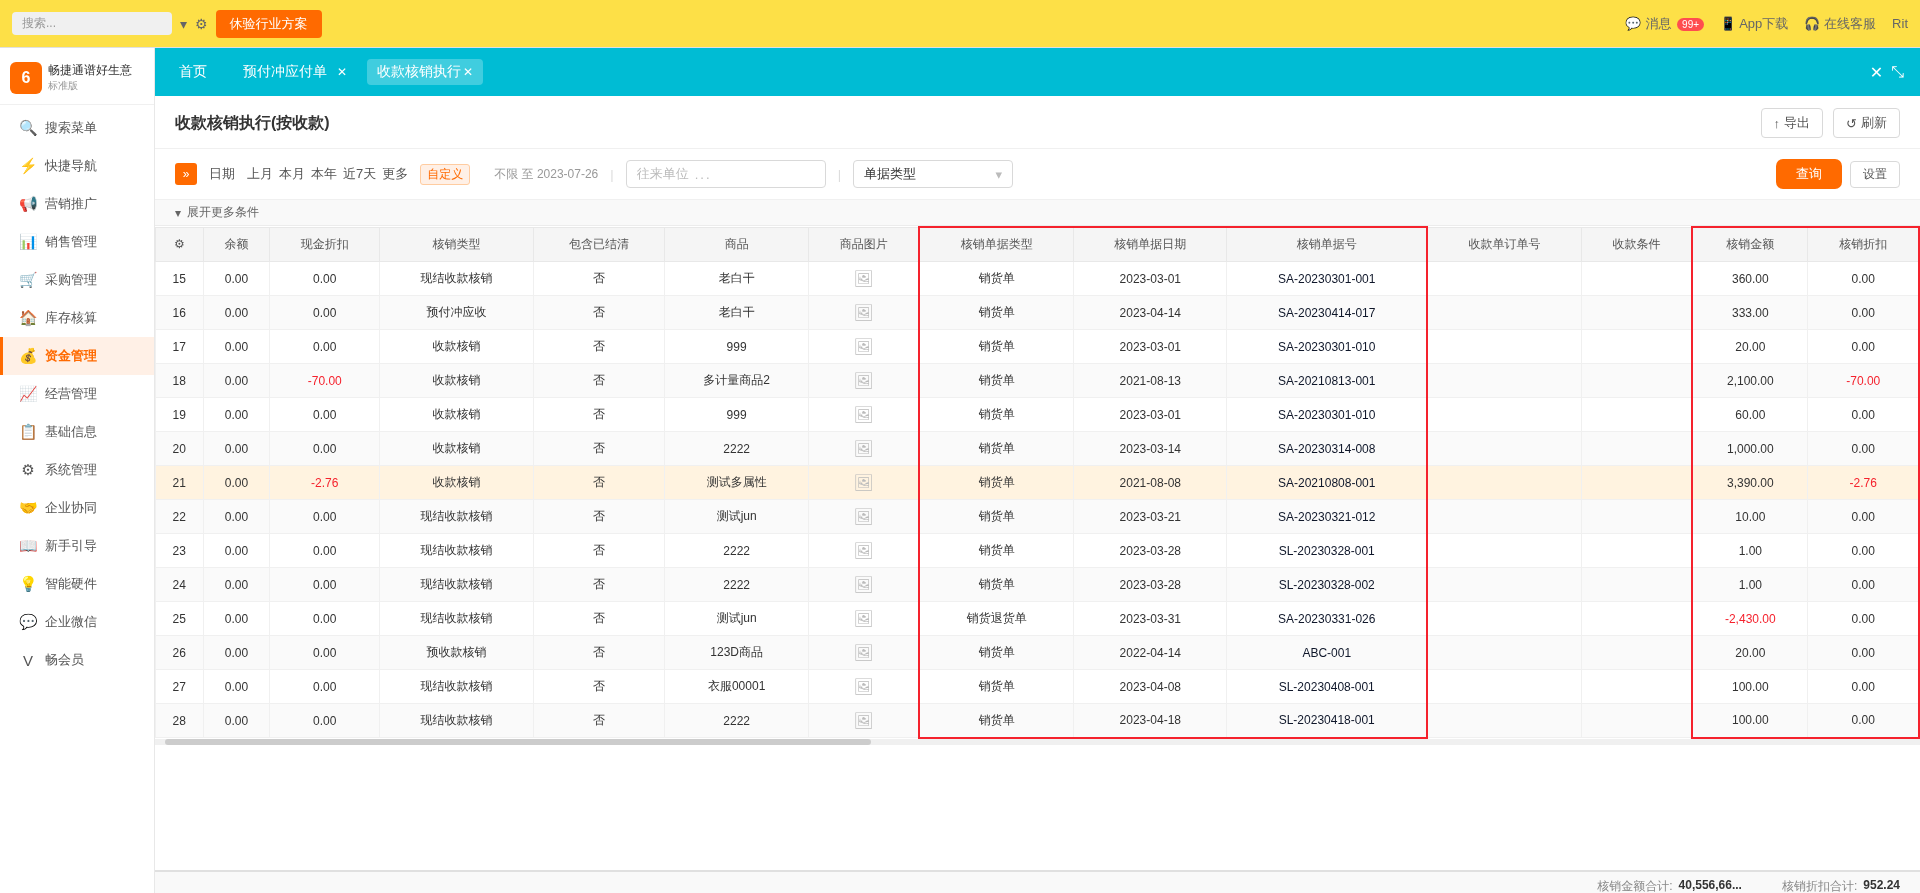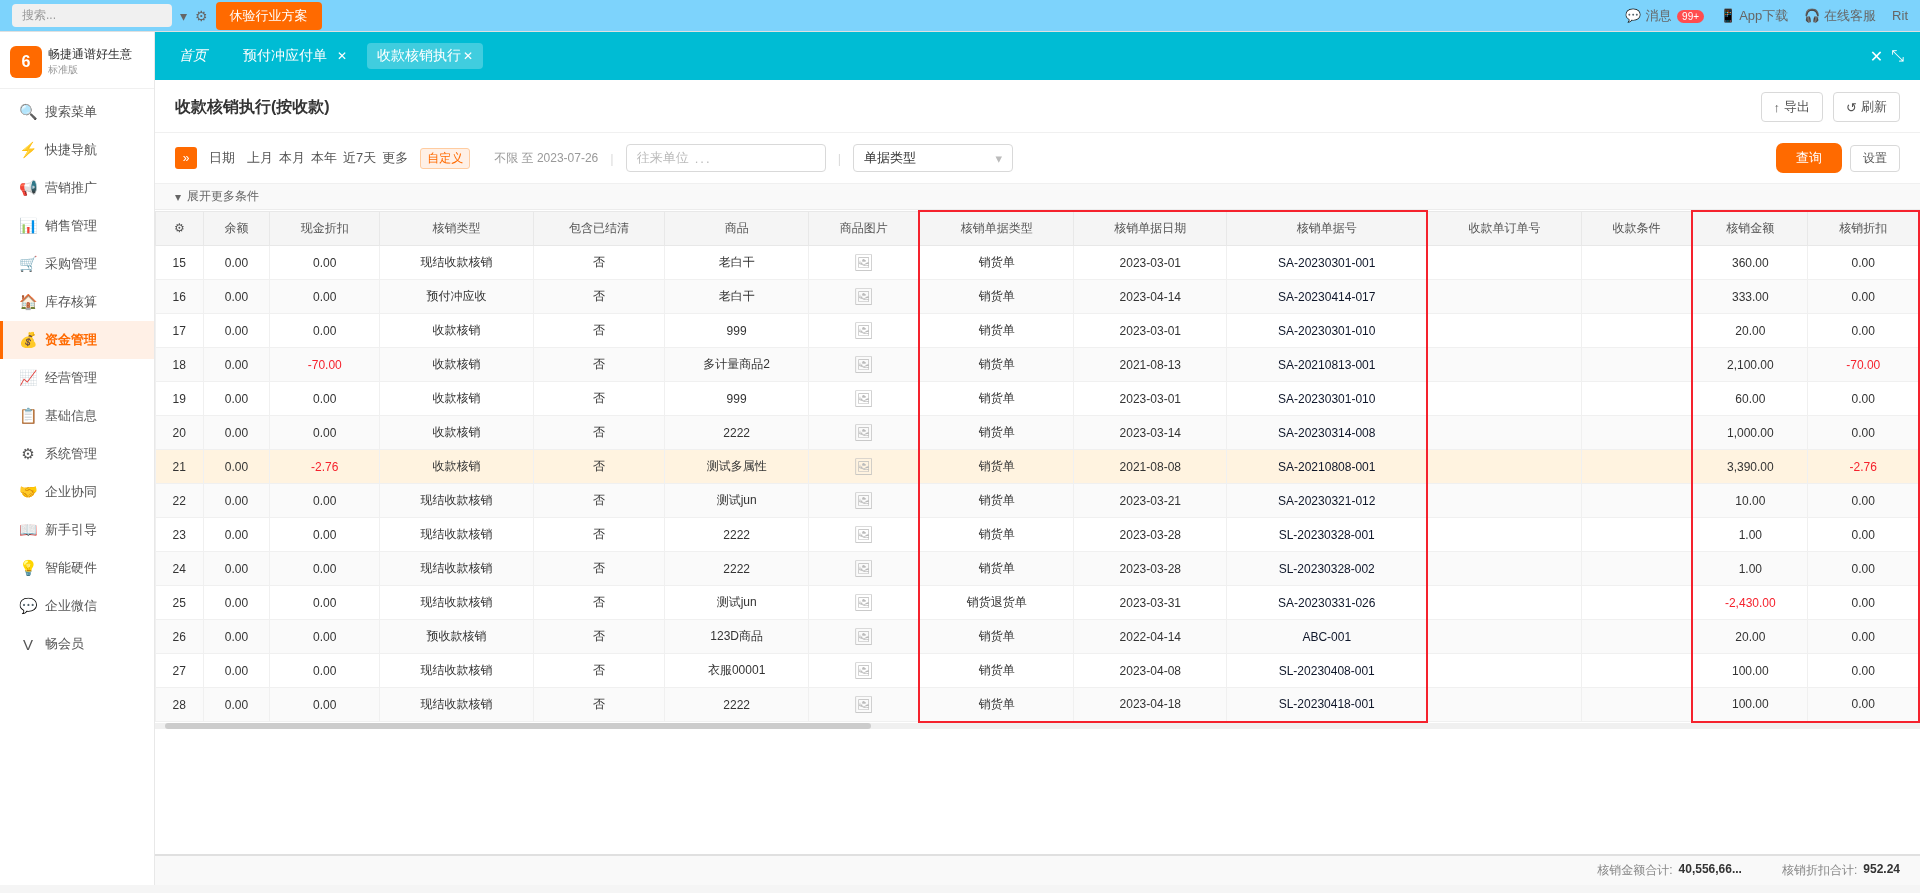--- a/index.html
+++ b/index.html
@@ -1,21 +1,21 @@
 <!DOCTYPE html>
 <html><head>
   <meta charset="utf-8">
   <style>
     * { box-sizing: border-box; margin: 0; padding: 0; font-family: 'Microsoft YaHei', Arial, sans-serif; }
     body { background: #f5f5f5; font-size: 13px; color: #333; overflow: hidden; }
 
     
     .top-bar {
-      height: 32px;
-      background: #7dd3fc;
+      height: 48px;
+      background: #fde047;
       border-bottom: 1px solid #e0e0e0;
       display: flex;
       align-items: center;
       padding: 0 12px;
       gap: 8px;
     }
     .top-bar-left { display: flex; align-items: center; gap: 8px; flex: 1; }
     .top-bar-search-area { background: #f0f0f0; border-radius: 4px; padding: 3px 10px; font-size: 12px; color: #999; min-width: 160px; }
     .top-bar-icon { color: #666; font-size: 14px; cursor: pointer; }
     .top-bar-btn {
@@ -250,21 +250,21 @@
       padding: 0 16px;
       gap: 20px;
     }
     .top-nav-item {
       color: #fff;
       font-size: 14px;
       cursor: pointer;
       padding: 4px 8px;
       border-radius: 3px;
     }
-    .top-nav-item.home { font-weight: 500; font-style: italic; }
+    .top-nav-item.home { font-weight: 500; }
   </style>
 </head>
 <body>
 
 <div class="top-bar">
   <div class="top-bar-left">
     <div class="top-bar-search-area">搜索...</div>
     <span class="top-bar-icon">▾</span>
     <span class="top-bar-icon">⚙</span>
     <button class="top-bar-btn">休验行业方案</button>

